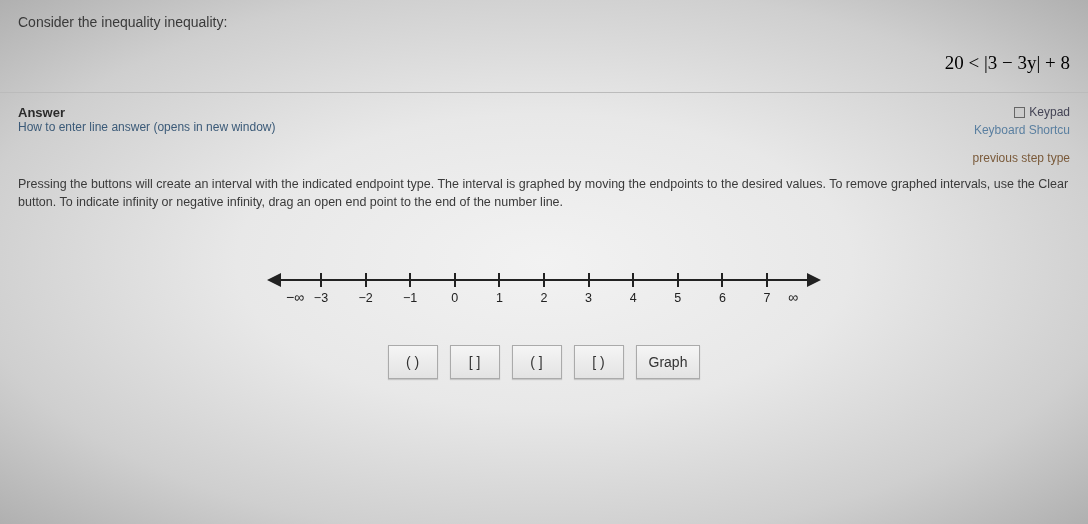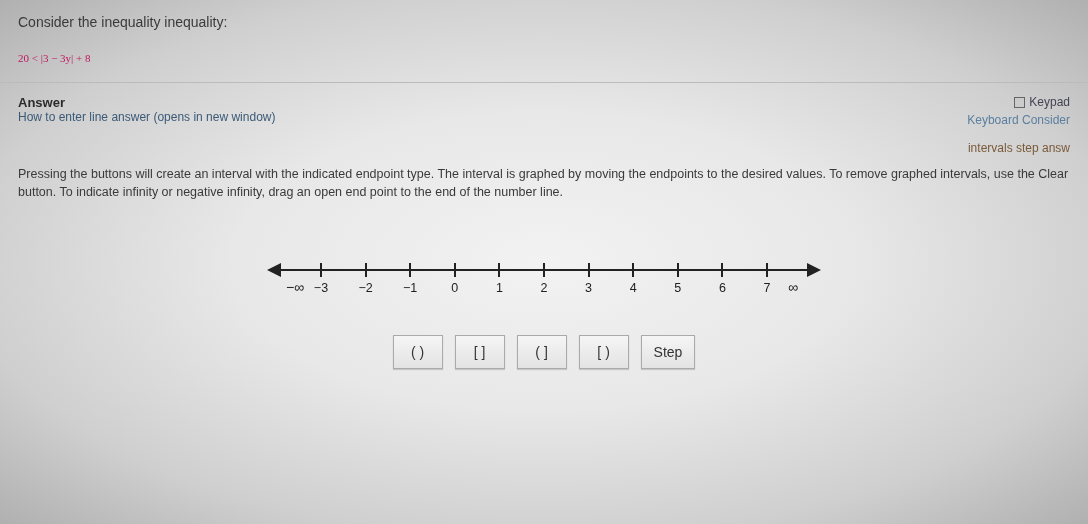--- a/index.html
+++ b/index.html
@@ -1,19 +1,19 @@
 <!DOCTYPE html>
 <html><head>
 <meta charset="utf-8">
 <style>
   * { box-sizing: border-box; margin: 0; padding: 0; }
   html, body { width: 1088px; height: 524px; font-family: Arial, Helvetica, sans-serif; background: radial-gradient(ellipse at center, #f2f2f2 0%, #e8e8e8 40%, #cfcfcf 75%, #b0b0b0 100%); color: #333; overflow: hidden; }
   .page { padding: 14px 18px 0 18px; position: relative; }
   .prompt { font-size: 14px; color: #3a3a3a; margin-bottom: 22px; }
-  .eq { text-align: left; font-size: 11px; color: #be185d; font-family: Georgia, serif; margin-bottom: 18px; }
+  .eq { text-align: right; font-size: 19px; color: #000000; font-family: Georgia, serif; margin-bottom: 18px; }
   .step { font-size: 13px; color: #333; margin-bottom: 20px; }
   .step b { font-weight: bold; }
   .divider { border-top: 1px solid #bbb; margin: 0 -18px 12px -18px; }
   .answer-row { display: flex; justify-content: space-between; align-items: flex-start; margin-bottom: 2px; }
   .answer-label { font-size: 13px; font-weight: bold; color: #2b2b2b; }
   .how-to { font-size: 12px; color: #3b5a78; }
   .right-links { text-align: right; font-size: 12px; }
   .keypad { color: #445; display: inline-flex; align-items: center; gap: 4px; }
   .keypad .kicon { display: inline-block; width: 11px; height: 11px; border: 1px solid #666; background: #ccc; }
   .kshort { color: #5a7fa0; margin-top: 2px; }
@@ -42,22 +42,22 @@
   <div class="answer-row">
     <div>
       <div class="answer-label">Answer</div>
       <div class="how-to">How to enter line answer (opens in new window)</div>
     </div>
     <div class="right-links">
       <div class="keypad">
         <span class="kicon"></span>
         <span>Keypad</span>
       </div>
-      <div class="kshort">Keyboard Consider</div>
-      <div class="prev">intervals step answ</div>
+      <div class="kshort">Keyboard Shortcu</div>
+      <div class="prev">previous step type</div>
     </div>
   </div>
 
   <div class="instr">Pressing the buttons will create an interval with the indicated endpoint type. The interval is graphed by moving the endpoints to the desired values. To remove graphed intervals, use the Clear button. To indicate infinity or negative infinity, drag an open end point to the end of the number line.</div>
 
   <div class="numline-wrap">
     <div class="numline">
       <div class="nl-arrow-l"></div>
       <div class="nl-line"></div>
       <div class="nl-arrow-r"></div>
@@ -86,15 +86,15 @@
         <div class="tick" style="left: 507px;"></div>
         <div class="tick-label" style="left: 508px;">7</div>
       </div>
   </div>
 
   <div class="buttons">
     <button class="btn">( )</button>
     <button class="btn">[ ]</button>
     <button class="btn">( ]</button>
     <button class="btn">[ )</button>
-    <button class="btn">Step</button>
+    <button class="btn">Graph</button>
   </div>
 </div>
 
 </body></html>

